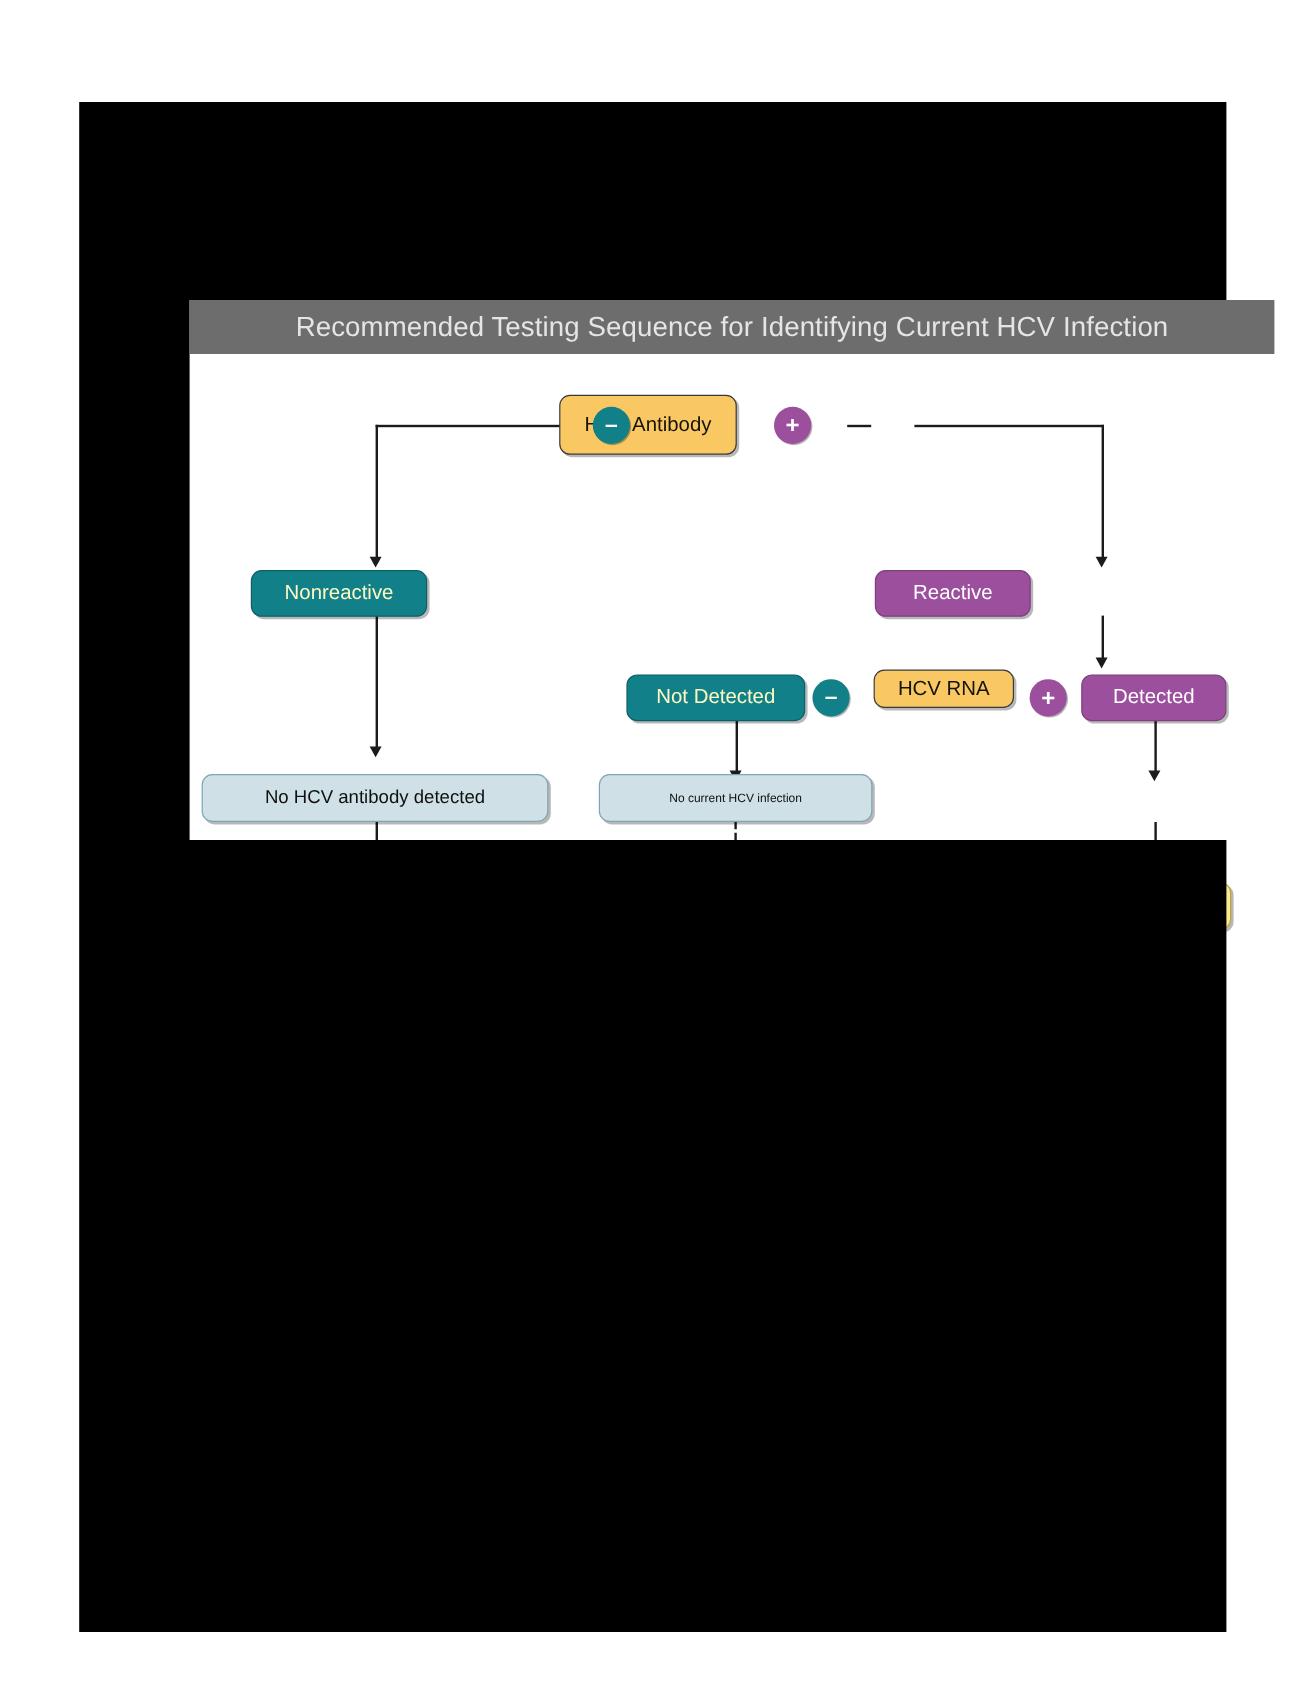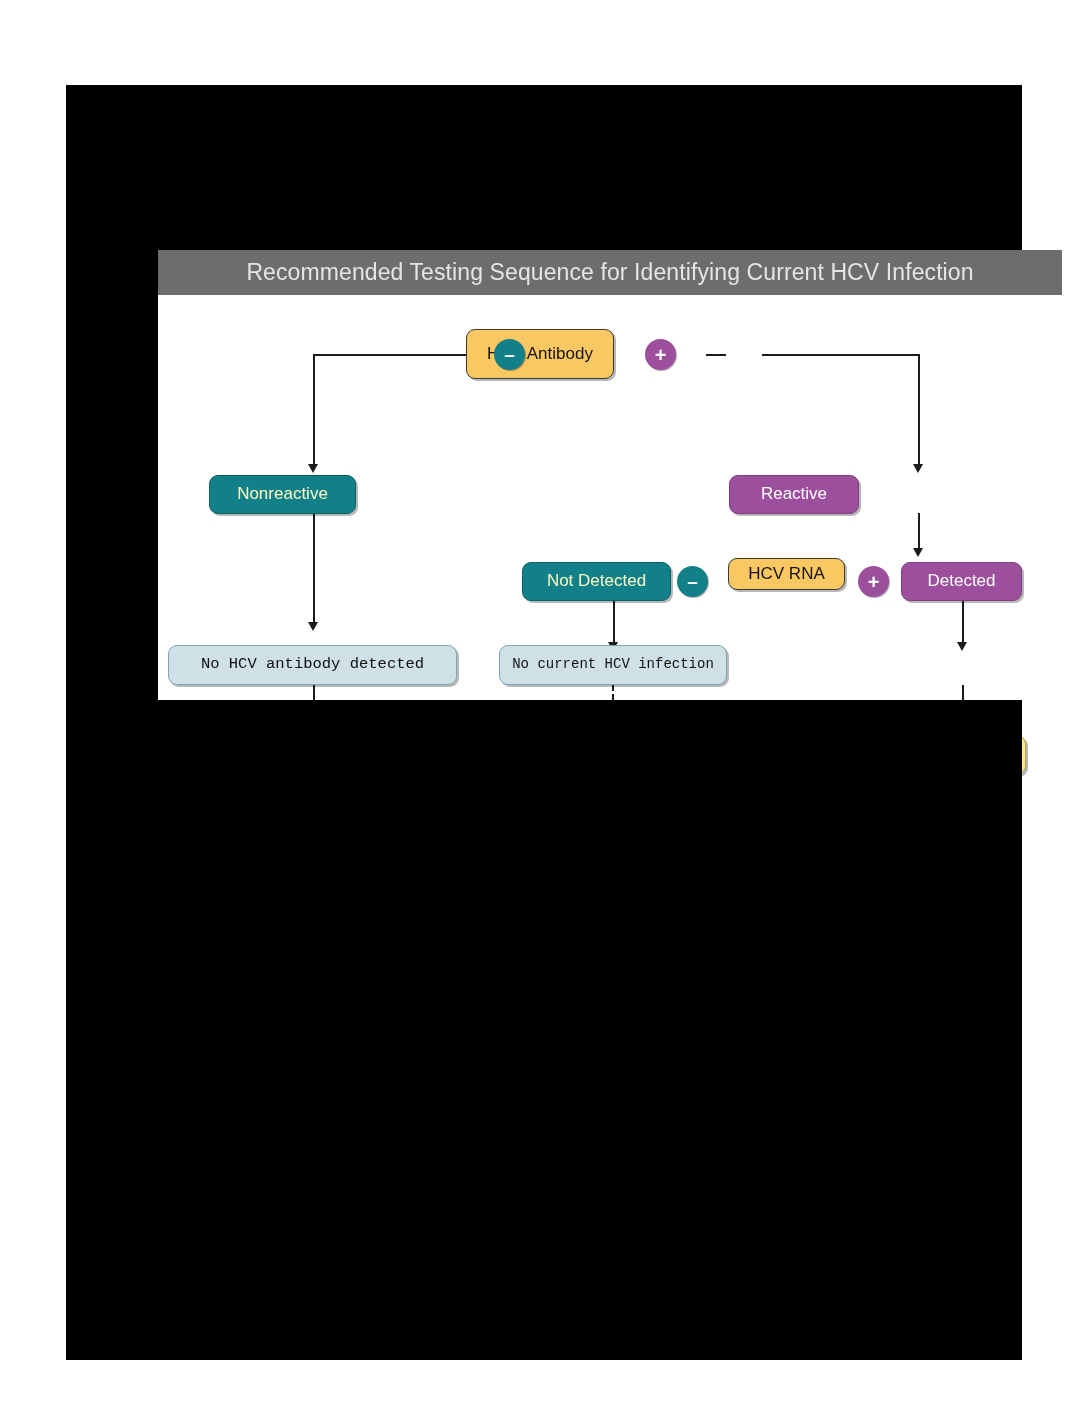--- a/index.html
+++ b/index.html
@@ -35,21 +35,21 @@
     display:flex;align-items:center;justify-content:center;
     text-align:center;line-height:1.1;
   }
   .rb{ 
     border-radius:9px;
     box-shadow:2px 2px 0 rgba(0,0,0,.28);
   }
   .n-orange{background:#fac863;border:1.5px solid #3a3a3a;color:#17130c;}
   .n-teal{background:#128089;border:1.5px solid #0d5f66;color:#fef9c3;}
   .n-purple{background:#9c4f9c;border:1.5px solid #7d3f7d;color:#ffffff;}
-  .n-blue{background:#cfe0e6;border:1.5px solid #7fa6b2;color:#101010;font-family:Liberation Mono, monospace;}
+  .n-blue{background:#cfe0e6;border:1.5px solid #7fa6b2;color:#101010;}
   .n-lilac{background:#eee0ef;border:1.5px solid #a98fb0;color:#101010;}
   .n-yellow{background:#fbe88f;border:1.5px solid #b8a33f;color:#101010;}
 
   .badge{
     position:absolute;border-radius:50%;
     display:flex;align-items:center;justify-content:center;
     color:#fff;font-weight:700;line-height:1;
     box-shadow:1px 1px 0 rgba(0,0,0,.3);
   }
   .badge-minus{background:#128089;}
@@ -160,21 +160,21 @@
       </div>
 
       <div class="node rb n-purple" style="left:743px;top:267px;width:121px;height:39px;font-size:17px;">
         <span>Detected</span>
       </div>
 
       <div class="node rb n-blue" style="left:10px;top:350px;width:289px;height:40px;font-size:15.5px;">
         <span>No HCV antibody detected</span>
       </div>
 
-      <div class="node rb n-blue" style="left:341px;top:350px;width:228px;height:40px;font-size:14px;">
+      <div class="node rb n-blue" style="left:341px;top:350px;width:228px;height:40px;font-size:10px;">
         <span>No current HCV infection</span>
       </div>
 
 
       <div id="stop-sign" style="left:117px;top:433px;width:76px;height:62px;">
         <span>STOP*</span>
       </div>
 
       <div class="node rb n-yellow" style="left:300px;top:440px;width:290px;height:40px;font-size:15px;">
         <span>Additional testing as appropriate¶</span>

